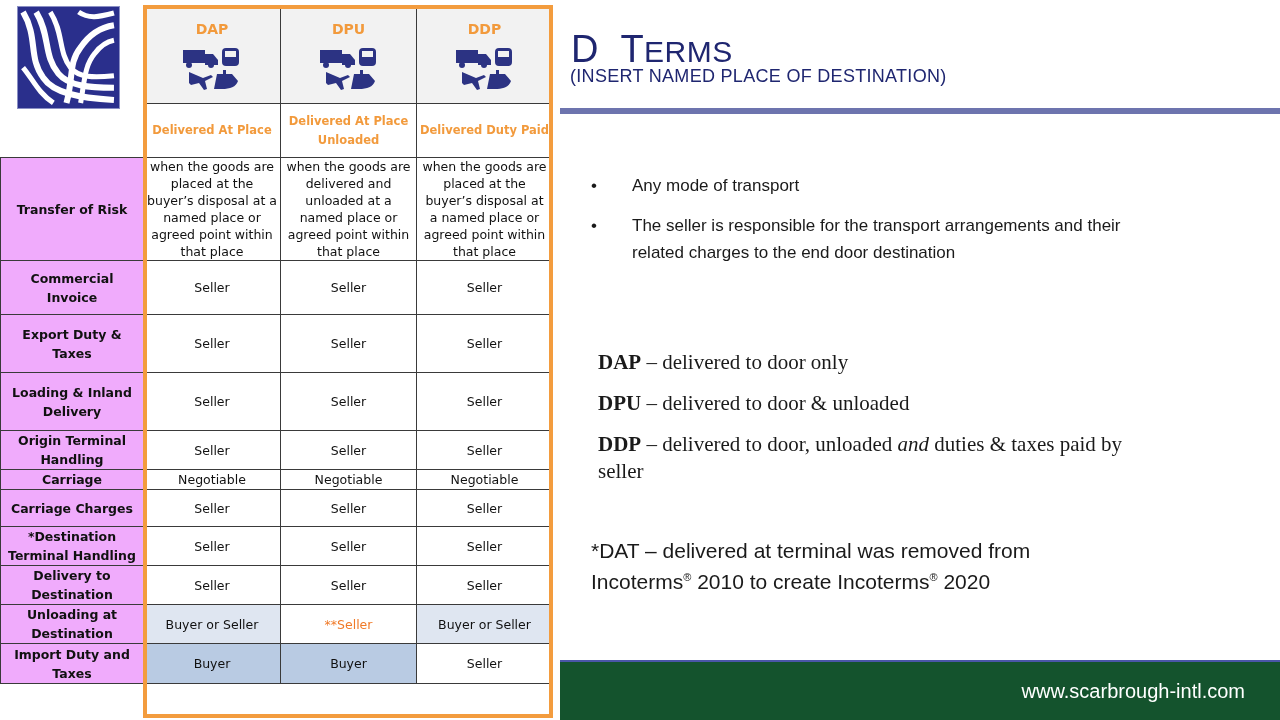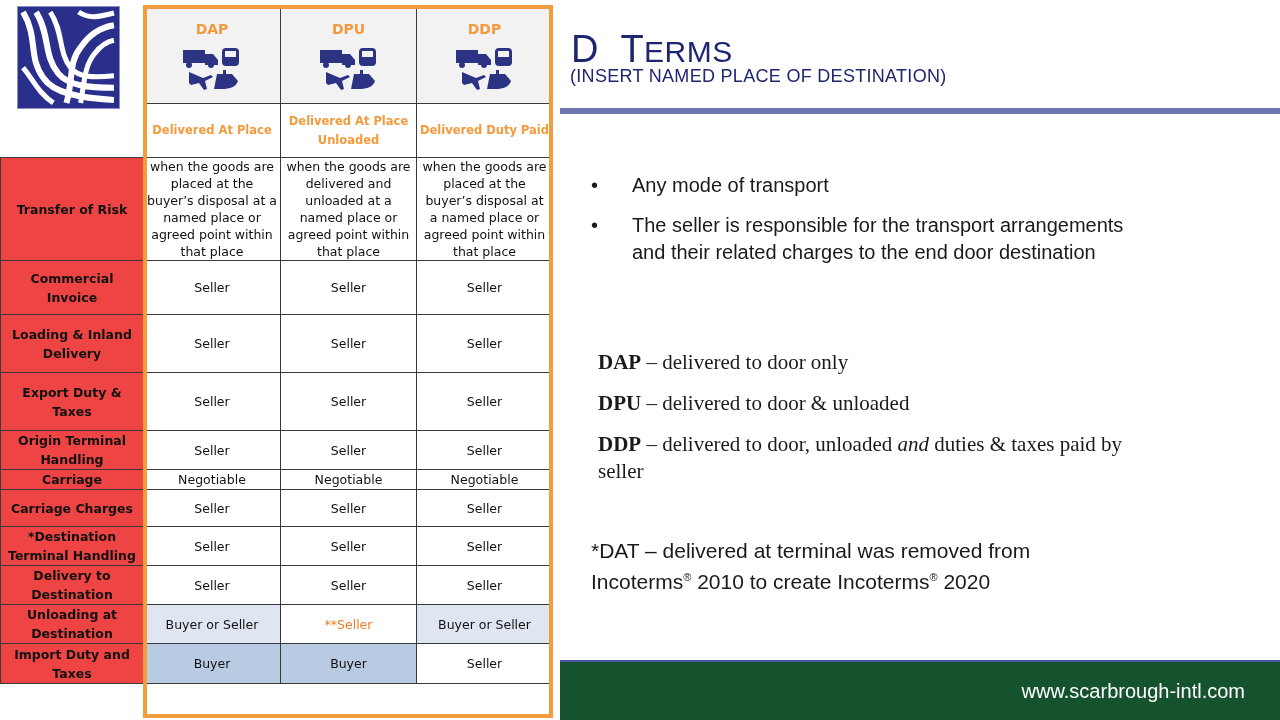--- a/index.html
+++ b/index.html
@@ -7,21 +7,21 @@
   body { position: relative; font-family: "Liberation Sans", sans-serif; color: #1a1a1a; }
 
   
   .logo { position: absolute; left: 17px; top: 6px; width: 103px; height: 103px; border: 1px solid #8a8fc4; background: #2a2f8c; overflow: hidden; }
   .logo svg { width: 100%; height: 100%; display: block; }
 
   
   .incoterm-table { position: absolute; left: 0; top: 6px; border-collapse: collapse; table-layout: fixed; font-family: "DejaVu Sans", sans-serif; }
   .incoterm-table td { border: 1px solid #3a3a3a; text-align: center; vertical-align: middle; padding: 0 3px; }
   .incoterm-table td.blank { border: none; background: transparent; }
-  .incoterm-table td.rowlabel { background: #ef4444; font-weight: bold; font-size: 12.5px; line-height: 19px; color: #111; }
+  .incoterm-table td.rowlabel { background: #f0abfc; font-weight: bold; font-size: 12.5px; line-height: 19px; color: #111; }
   .incoterm-table td.cell { background: #ffffff; font-size: 12.5px; color: #111; }
   .incoterm-table td.hdr { background: #f2f2f2; vertical-align: top; padding-top: 14px; }
   .incoterm-table td.sub { background: #ffffff; color: #f29a3c; font-weight: bold; font-size: 11.5px; line-height: 19px; }
   .term-code { color: #f29a3c; font-weight: bold; font-size: 14px; display: block; }
   .icon-group { display: block; margin: 9px auto 0; width: 62px; height: 44px; }
   .risk { font-size: 11px; line-height: 17px; }
   .neg { font-size: 10.5px; color: #808080; }
   .light { background: #dfe6f1 !important; }
   .mid { background: #b9cbe3 !important; }
   .orange-text { color: #f07a28 !important; }
@@ -29,21 +29,21 @@
   
   .orange-frame { position: absolute; left: 143px; top: 5px; width: 410px; height: 713px; border: 4px solid #f39c3e; pointer-events: none; }
 
   
   .title { position: absolute; left: 571px; top: 16px; font-family: "Liberation Sans", sans-serif; color: #1f2670; font-size: 38px; letter-spacing: 0.5px; margin-top: 12px; }
   .title .big { font-size: 38px; }
   .title .small { font-size: 30px; }
   .subtitle { position: absolute; left: 570px; top: 66px; color: #1f2670; font-size: 18px; letter-spacing: 0.3px; }
   .rule { position: absolute; left: 560px; top: 108px; width: 720px; height: 6px; background: #6d74ae; }
 
-  .bullets { position: absolute; left: 591px; top: 172px; width: 540px; list-style: none; font-size: 20px; line-height: 27px; color: #1a1a1a; font-family: "Liberation Sans", sans-serif; }
+  .bullets { position: absolute; left: 591px; top: 172px; width: 540px; list-style: none; font-size: 17px; line-height: 27px; color: #1a1a1a; font-family: "Liberation Sans", sans-serif; }
   .bullets li { position: relative; padding-left: 41px; margin-bottom: 13px; }
   .bullets li::before { content: "•"; position: absolute; left: 0; top: 0; }
 
   .defs { position: absolute; left: 598px; top: 349px; width: 560px; font-size: 21px; line-height: 27px; color: #1a1a1a; font-family: Liberation Serif, serif; }
   .defs p { margin-bottom: 14px; }
   .defs b { font-weight: bold; }
   .note { position: absolute; left: 591px; top: 537px; width: 560px; font-size: 21px; line-height: 27px; color: #1a1a1a; }
 
   .footer { position: absolute; left: 560px; top: 660px; width: 720px; height: 60px; background: #14532d; border-top: 2px solid #4a56a8; }
   .footer-url { position: absolute; right: 35px; top: 18px; color: #ffffff; font-size: 20px; }
@@ -132,27 +132,27 @@
     <td class="cell risk">when the goods are delivered and unloaded at a named place or agreed point within that place</td>
     <td class="cell risk">when the goods are placed at the buyer’s disposal at a named place or agreed point within that place</td>
   </tr>
   <tr style="height:54px">
     <td class="rowlabel">Commercial Invoice</td>
     <td class="cell">Seller</td>
     <td class="cell">Seller</td>
     <td class="cell">Seller</td>
   </tr>
   <tr style="height:58px">
+    <td class="rowlabel">Export Duty &amp; Taxes</td>
+    <td class="cell">Seller</td>
+    <td class="cell">Seller</td>
+    <td class="cell">Seller</td>
+  </tr>
+  <tr style="height:58px">
     <td class="rowlabel">Loading &amp; Inland Delivery</td>
-    <td class="cell">Seller</td>
-    <td class="cell">Seller</td>
-    <td class="cell">Seller</td>
-  </tr>
-  <tr style="height:58px">
-    <td class="rowlabel">Export Duty &amp; Taxes</td>
     <td class="cell">Seller</td>
     <td class="cell">Seller</td>
     <td class="cell">Seller</td>
   </tr>
   <tr style="height:39px">
     <td class="rowlabel">Origin Terminal Handling</td>
     <td class="cell">Seller</td>
     <td class="cell">Seller</td>
     <td class="cell">Seller</td>
   </tr>

